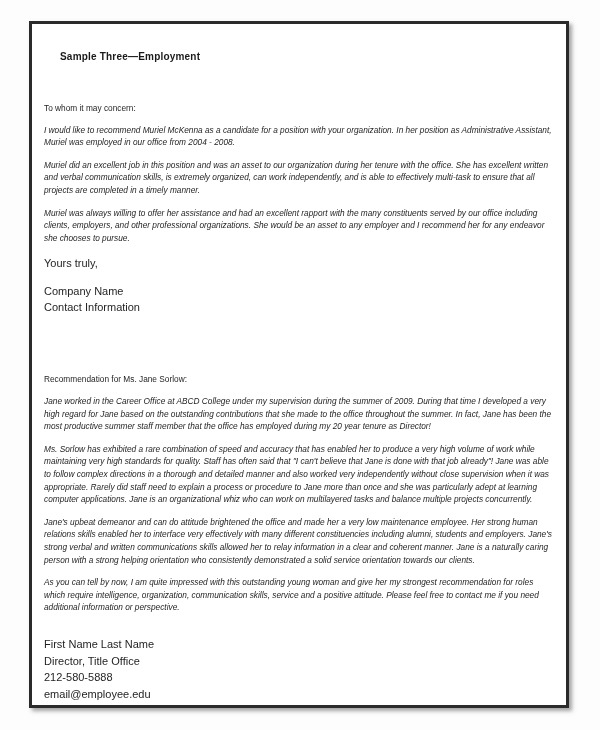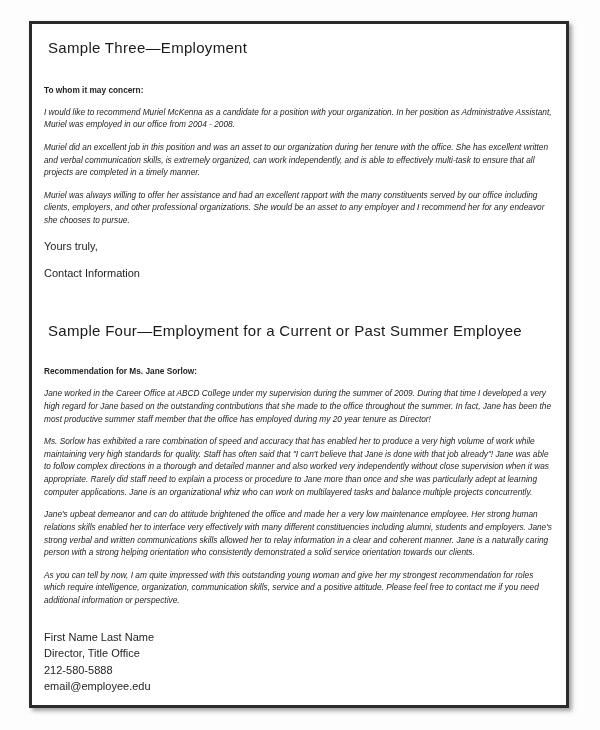--- a/index.html
+++ b/index.html
@@ -42,34 +42,33 @@
     top: 0;
     right: 0;
     bottom: 0;
     background: #ffffff;
     padding: 11px 11px 10px 12px;
     box-sizing: border-box;
     overflow: hidden;
   }
 
   .letter-heading {
-    font-size: 15px;
-    font-weight: normal;
+    font-size: 10px;
+    font-weight: bold;
     color: #1a1a1a;
     letter-spacing: 0.02em;
     line-height: 1.25;
-    margin: 4px;
+    margin: 16px;
   }
 
   .salutation {
     font-size: 8.3px;
     color: #1f1f1f;
     line-height: 1.45;
     margin: 0;
-    font-weight: bold;
   }
 
   .para {
     font-size: 8.3px;
     color: #1f1f1f;
     line-height: 1.52;
     margin: 0;
     text-align: left;
     font-style: italic;
   }
@@ -116,28 +115,28 @@
         <div class="gap-para"></div>
 
         <p class="para">Muriel was always willing to offer her assistance and had an excellent rapport with the many constituents served by our office including clients, employers, and other professional organizations. She would be an asset to any employer and I recommend her for any endeavor she chooses to pursue.</p>
 
         <div class="gap-closing"></div>
 
         <p class="sig-line">Yours truly,</p>
 
         <div class="gap-sign"></div>
 
+        <p class="sig-line">Company Name</p>
         <p class="sig-line">Contact Information</p>
       </div>
 
       <div class="gap-between-letters"></div>
 
       <div class="letter-block">
 
-        <p class="letter-heading">Sample Four—Employment for a Current or Past Summer Employee</p>
 
         <div class="gap-heading2-to-body"></div>
 
         <p class="salutation">Recommendation for Ms. Jane Sorlow:</p>
 
         <div class="gap-para"></div>
 
         <p class="para">Jane worked in the Career Office at ABCD College under my supervision during the summer of 2009.  During that time I developed a very high regard for Jane based on the outstanding contributions that she made to the office throughout the summer.  In fact, Jane has been the most productive summer staff member that the office has employed during my 20 year tenure as Director!</p>
 
         <div class="gap-para"></div>

